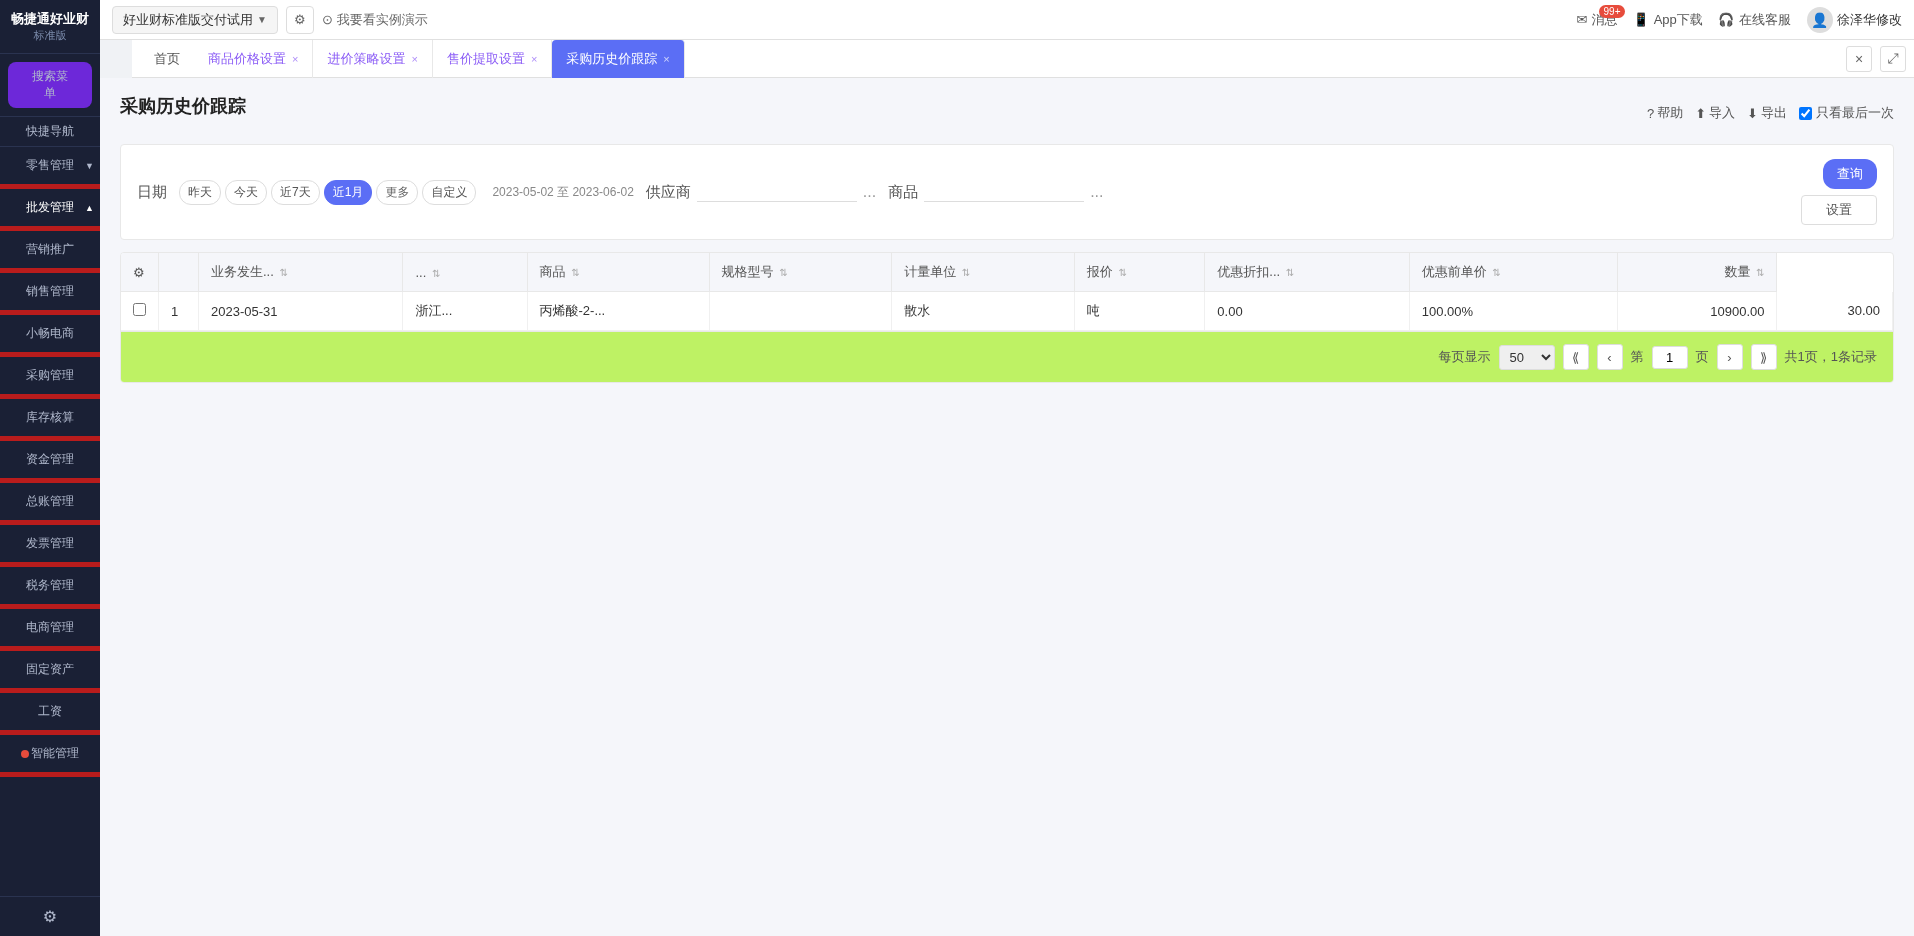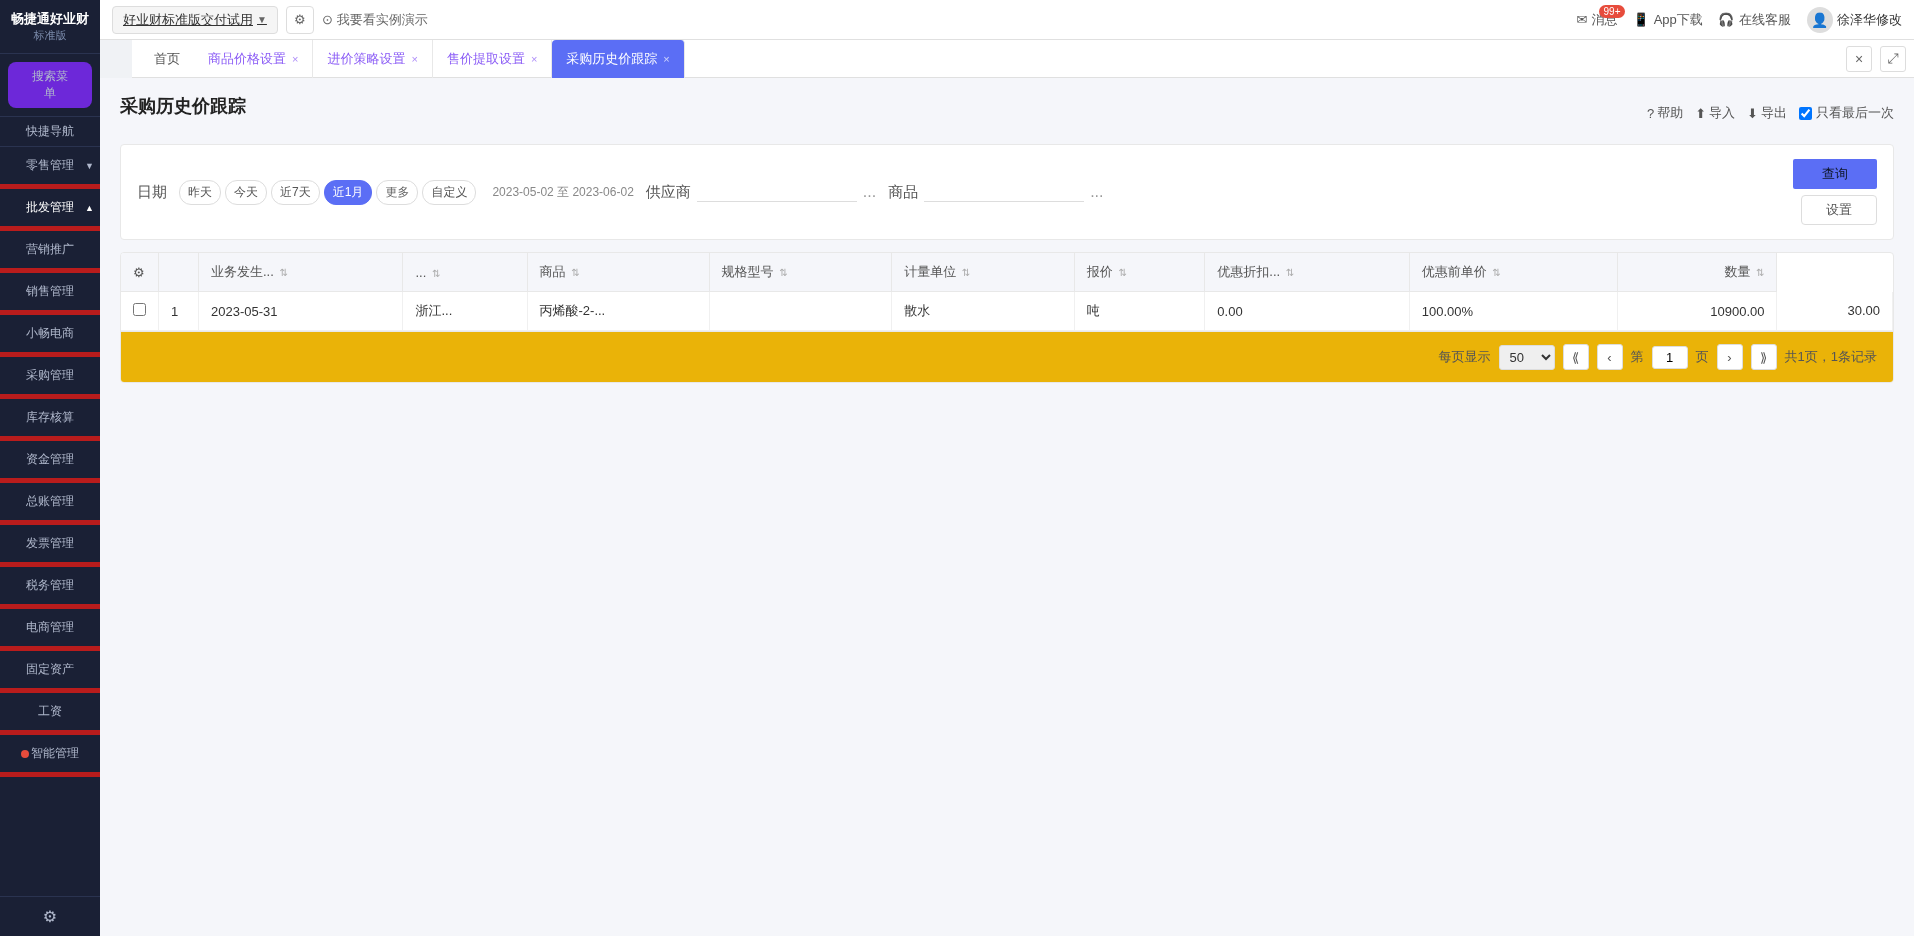--- a/index.html
+++ b/index.html
@@ -20,21 +20,21 @@
     .sidebar-item .dot { display: inline-block; width: 8px; height: 8px; border-radius: 50%; background: #e74c3c; margin-right: 2px; vertical-align: middle; }
     .sidebar-bottom { margin-top: auto; padding: 10px; text-align: center; border-top: 1px solid #2a3350; }
     .sidebar-gear { color: #b0b8cc; font-size: 16px; cursor: pointer; }
 
     
     .main { flex: 1; display: flex; flex-direction: column; height: 100%; overflow: hidden; }
 
     
     .topbar { height: 40px; background: #fff; border-bottom: 1px solid #e0e0e0; display: flex; align-items: center; padding: 0 12px; justify-content: space-between; }
     .topbar-left { display: flex; align-items: center; gap: 8px; }
-    .topbar-selector { display: flex; align-items: center; gap: 4px; background: #f5f5f5; border: 1px solid #ddd; border-radius: 4px; padding: 4px 10px; cursor: pointer; font-size: 13px; text-decoration: underline; }
+    .topbar-selector { display: flex; align-items: center; gap: 4px; background: #f5f5f5; border: 1px solid #ddd; border-radius: 4px; padding: 4px 10px; cursor: pointer; font-size: 13px; }
     .topbar-selector .arrow { font-size: 10px; color: #666; }
     .topbar-config { width: 28px; height: 28px; border: 1px solid #ddd; border-radius: 4px; display: flex; align-items: center; justify-content: center; cursor: pointer; color: #666; }
     .topbar-demo { display: flex; align-items: center; gap: 4px; color: #666; font-size: 13px; cursor: pointer; }
     .topbar-right { display: flex; align-items: center; gap: 16px; }
     .topbar-right-item { display: flex; align-items: center; gap: 4px; cursor: pointer; font-size: 13px; color: #555; position: relative; }
     .badge { background: #e74c3c; color: #fff; font-size: 10px; border-radius: 10px; padding: 1px 5px; position: absolute; top: -6px; right: -8px; }
     .topbar-user { display: flex; align-items: center; gap: 4px; cursor: pointer; }
     .user-avatar { width: 26px; height: 26px; border-radius: 50%; background: #ddd; display: flex; align-items: center; justify-content: center; color: #666; font-size: 14px; }
 
     
@@ -57,38 +57,38 @@
     .filter-label { color: #555; font-size: 15px; flex-shrink: 0; }
     .filter-date-btns { display: flex; align-items: center; gap: 4px; }
     .date-btn { padding: 3px 8px; border-radius: 12px; border: 1px solid #ddd; background: #fff; font-size: 12px; cursor: pointer; color: #555; }
     .date-btn.active { background: #5b6ef5; color: #fff; border-color: #5b6ef5; }
     .date-btn.more { color: #666; }
     .date-range { font-size: 12px; color: #888; margin-left: 4px; }
     .filter-supplier { display: flex; align-items: center; gap: 6px; }
     .filter-input { border: none; border-bottom: 1px solid #ddd; outline: none; font-size: 13px; width: 160px; padding: 2px 4px; color: #333; }
     .filter-dots { color: #999; font-size: 16px; cursor: pointer; }
     .filter-product { display: flex; align-items: center; gap: 6px; }
-    .query-btn { background: #5b6ef5; color: #0f172a; border: none; padding: 6px 29px; border-radius: 2px; cursor: pointer; font-size: 13px; }
+    .query-btn { background: #5b6ef5; color: #ffffff; border: none; padding: 6px 14px; border-radius: 12px; cursor: pointer; font-size: 13px; }
     .settings-btn { background: #fff; color: #555; border: 1px solid #ddd; padding: 5px 24px; border-radius: 4px; cursor: pointer; font-size: 13px; }
     .filter-actions { margin-left: auto; display: flex; flex-direction: column; gap: 6px; align-items: flex-end; }
     .action-link { display: flex; align-items: center; gap: 3px; font-size: 13px; color: #555; cursor: pointer; }
     .checkbox-label { display: flex; align-items: center; gap: 4px; font-size: 13px; color: #555; cursor: pointer; }
 
     
     .data-table-wrapper { background: #fff; border: 1px solid #e8e8e8; border-radius: 4px; overflow: hidden; }
     .data-table { width: 100%; border-collapse: collapse; font-size: 13px; }
     .data-table th { background: #f5f6fa; padding: 10px 12px; text-align: left; border-bottom: 1px solid #e8e8e8; border-right: 1px solid #e8e8e8; color: #555; font-weight: normal; white-space: nowrap; }
     .data-table th.sortable { cursor: pointer; }
     .data-table th .sort-arrows { color: #aaa; font-size: 10px; margin-left: 2px; }
     .data-table td { padding: 10px 12px; border-bottom: 1px solid #f0f0f0; border-right: 1px solid #f0f0f0; color: #333; }
     .th-gear { width: 36px; text-align: center; }
     .th-seq { width: 40px; }
 
     
-    .pagination { display: flex; align-items: center; justify-content: flex-end; padding: 12px 16px; background: #eab308; border-top: 1px solid #e8e8e8; gap: 8px; font-size: 13px; color: #555; }
+    .pagination { display: flex; align-items: center; justify-content: flex-end; padding: 12px 16px; background: #bef264; border-top: 1px solid #e8e8e8; gap: 8px; font-size: 13px; color: #555; }
     .page-size-label { color: #555; }
     .page-size-select { border: 1px solid #ddd; border-radius: 3px; padding: 3px 6px; font-size: 13px; color: #333; }
     .page-btn { width: 26px; height: 26px; border: 1px solid #ddd; border-radius: 3px; background: #fff; cursor: pointer; display: flex; align-items: center; justify-content: center; font-size: 13px; color: #555; }
     .page-btn:disabled { color: #ccc; cursor: default; }
     .page-input { width: 36px; text-align: center; border: 1px solid #ddd; border-radius: 3px; padding: 3px; font-size: 13px; }
     .page-info { color: #555; }
   </style>
 </head>
 <body>
 

